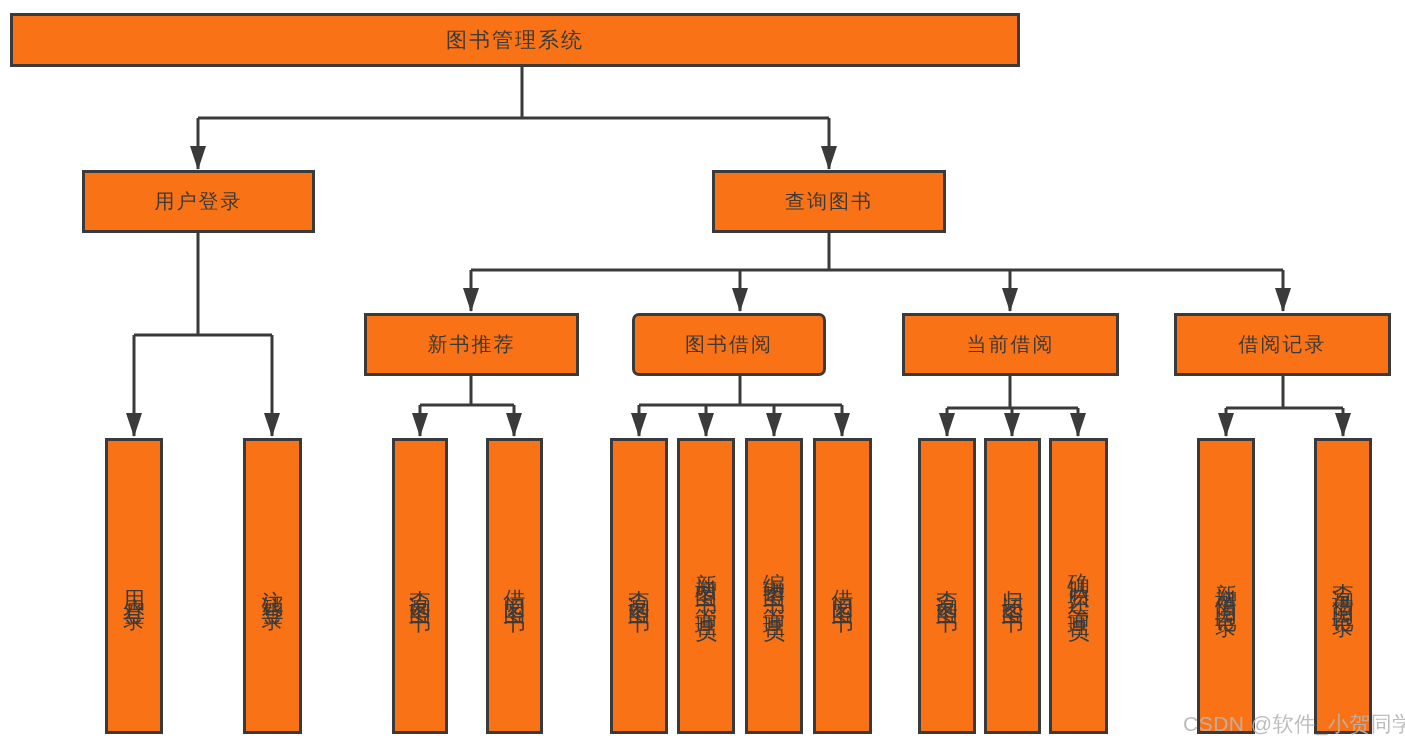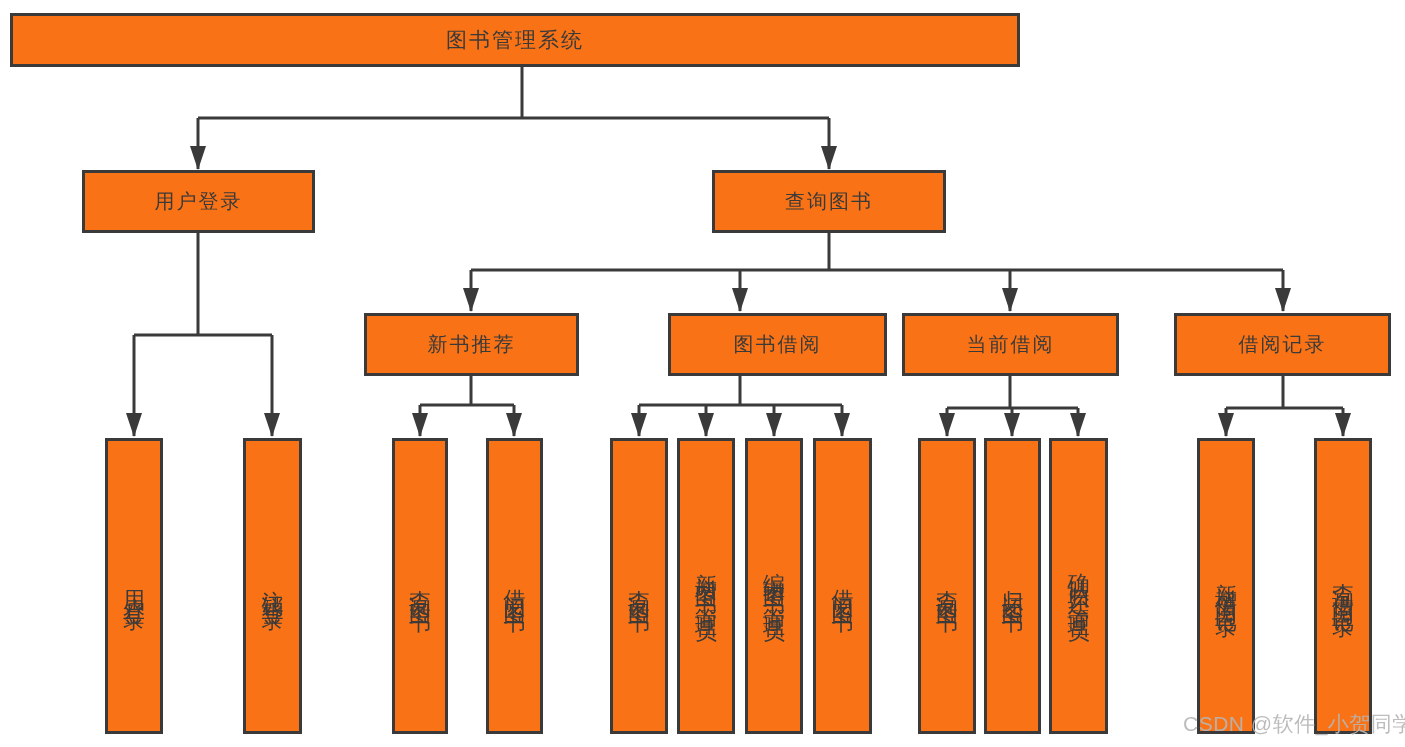--- a/index.html
+++ b/index.html
@@ -76,21 +76,21 @@
     <path class="edge" d="M1226,408 V436" marker-end="url(#arw)"></path>
     <path class="edge" d="M1343,408 V436" marker-end="url(#arw)"></path>
   </svg>
 
   <div class="box lvl1">图书管理系统</div>
 
   <div class="box lvl2" style="left:82px;width:233px;">用户登录</div>
   <div class="box lvl2" style="left:712px;width:234px;">查询图书</div>
 
   <div class="box lvl3" style="left:364px;width:215px;">新书推荐</div>
-  <div class="box lvl3" style="left:668px;width:219px;">图书借阅</div>
+  <div class="box lvl3" style="left:632px;width:194px;border-radius:7px;">图书借阅</div>
   <div class="box lvl3" style="left:1174px;width:217px;">借阅记录</div>
   <div class="box lvl3" style="left:902px;width:217px;">当前借阅</div>
 
   <div class="box leaf" style="left:105px;width:58px;">用户登录</div>
   <div class="box leaf" style="left:243px;width:59px;">注销登录</div>
   <div class="box leaf" style="left:392px;width:56px;">查询图书</div>
   <div class="box leaf" style="left:486px;width:57px;">借阅图书</div>
   <div class="box leaf" style="left:610px;width:58px;">查询图书</div>
   <div class="box leaf" style="left:677px;width:58px;">新增图书（管理员）</div>
   <div class="box leaf" style="left:745px;width:58px;">编辑图书（管理员）</div>

